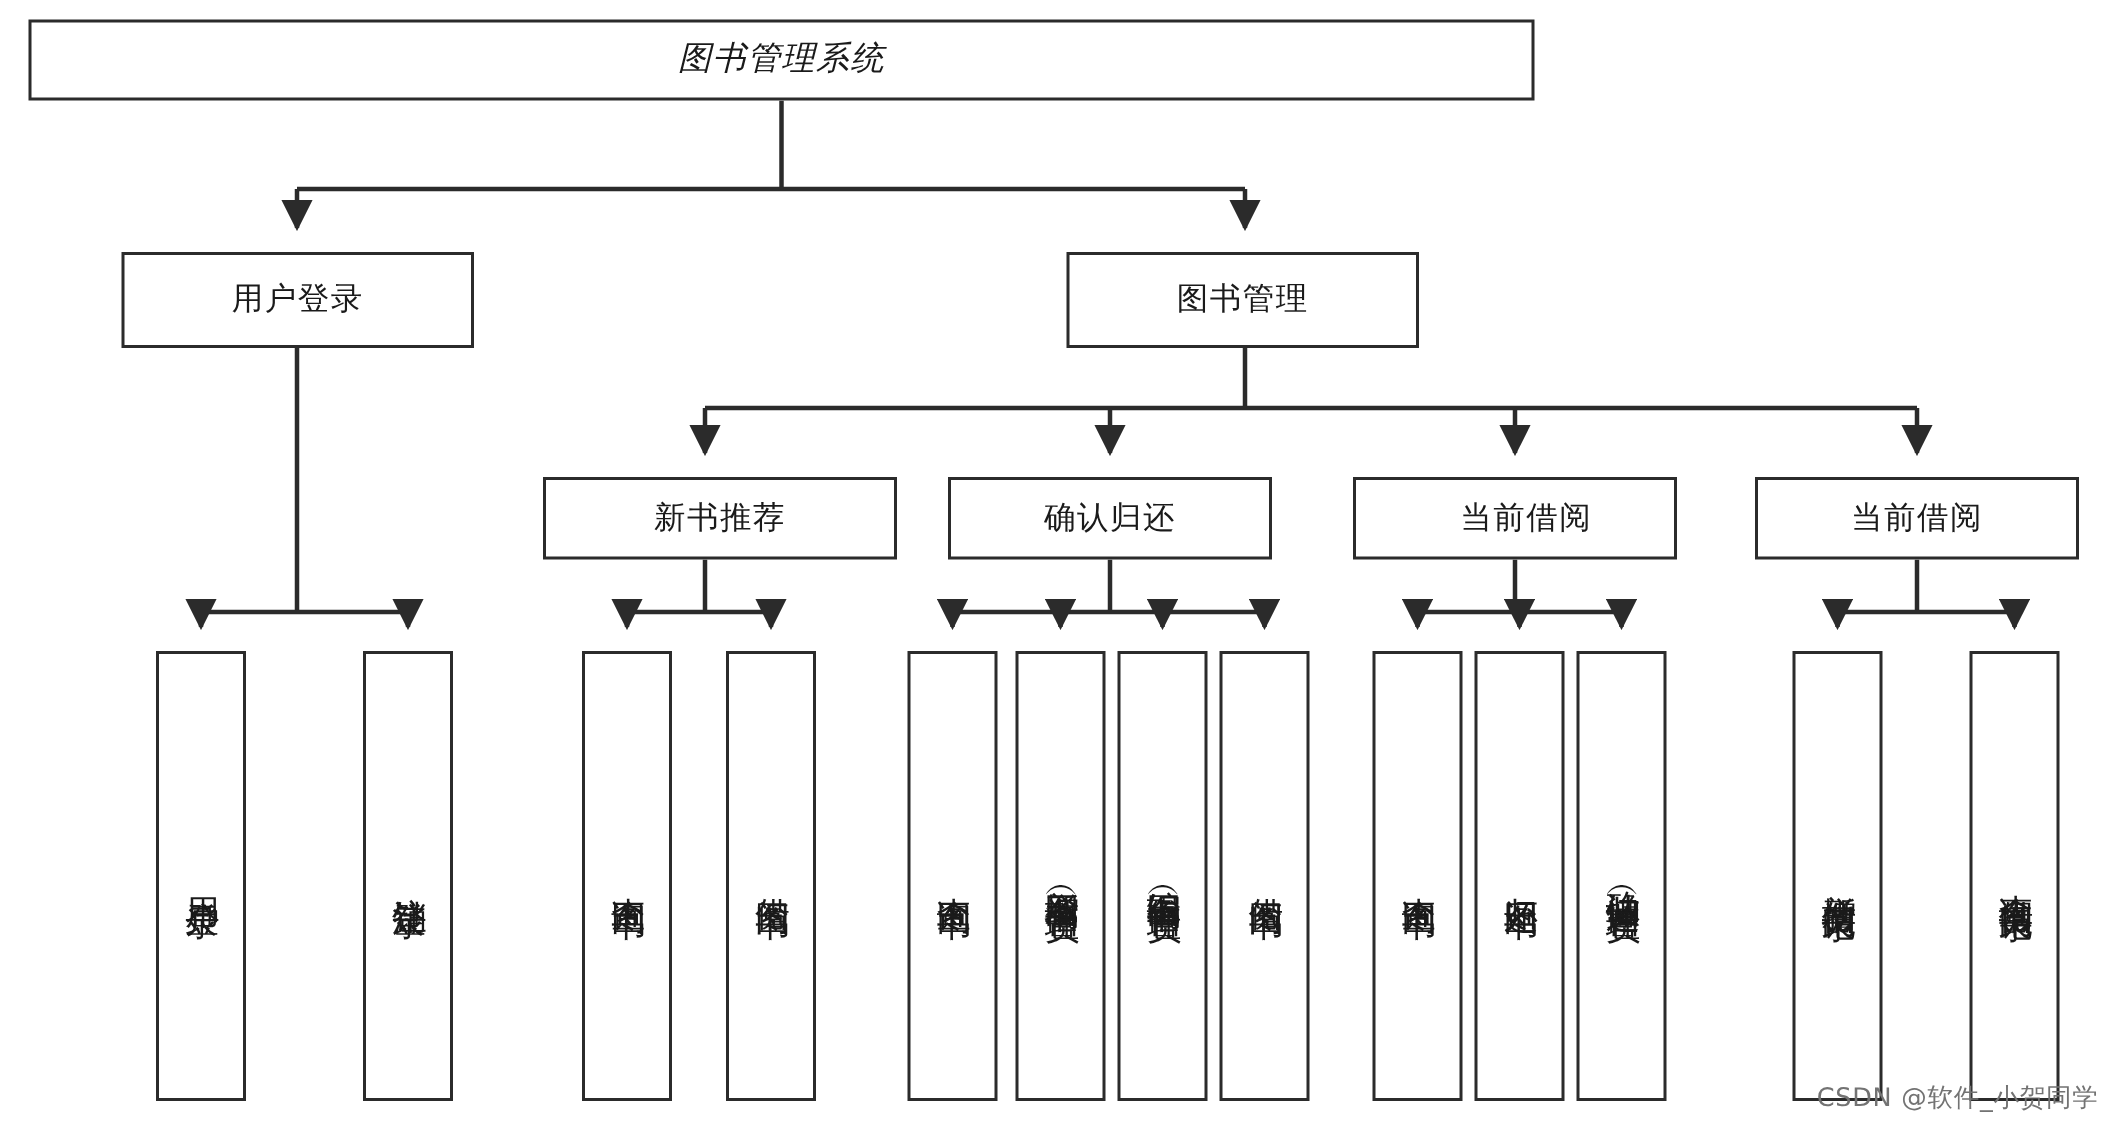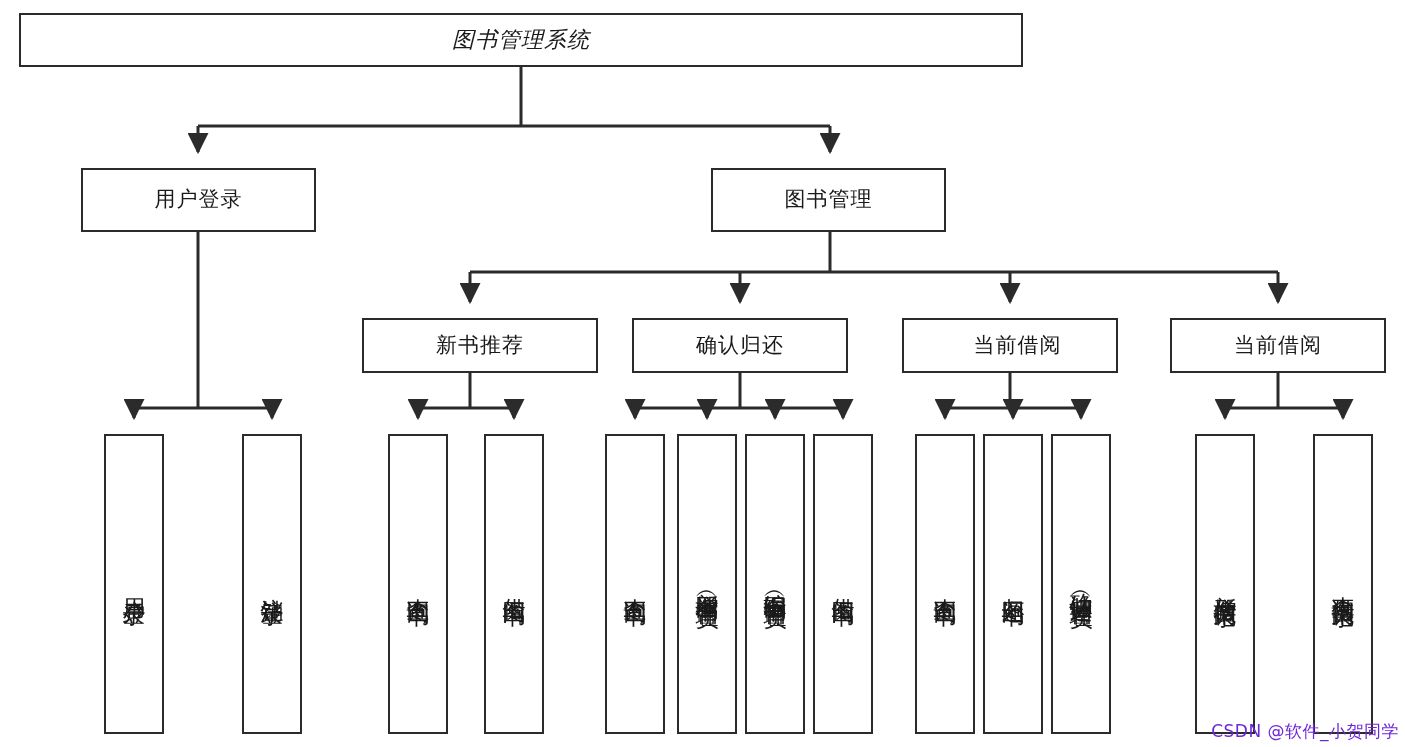--- a/index.html
+++ b/index.html
@@ -48,21 +48,21 @@
   .node.v .txt{
     writing-mode:vertical-rl;
     text-orientation:upright;
     display:block;
   }
   .watermark{
     position:absolute;
     right:6px;
     bottom:4px;
     font-size:17px;
-    color:#6d28d9;
+    color:#737373;
     letter-spacing:0.5px;
     white-space:nowrap;
     font-family:"DejaVu Sans","Liberation Sans",sans-serif;
   }
 </style>
 </head>
 <body>
 
 <div id="canvas">
 

